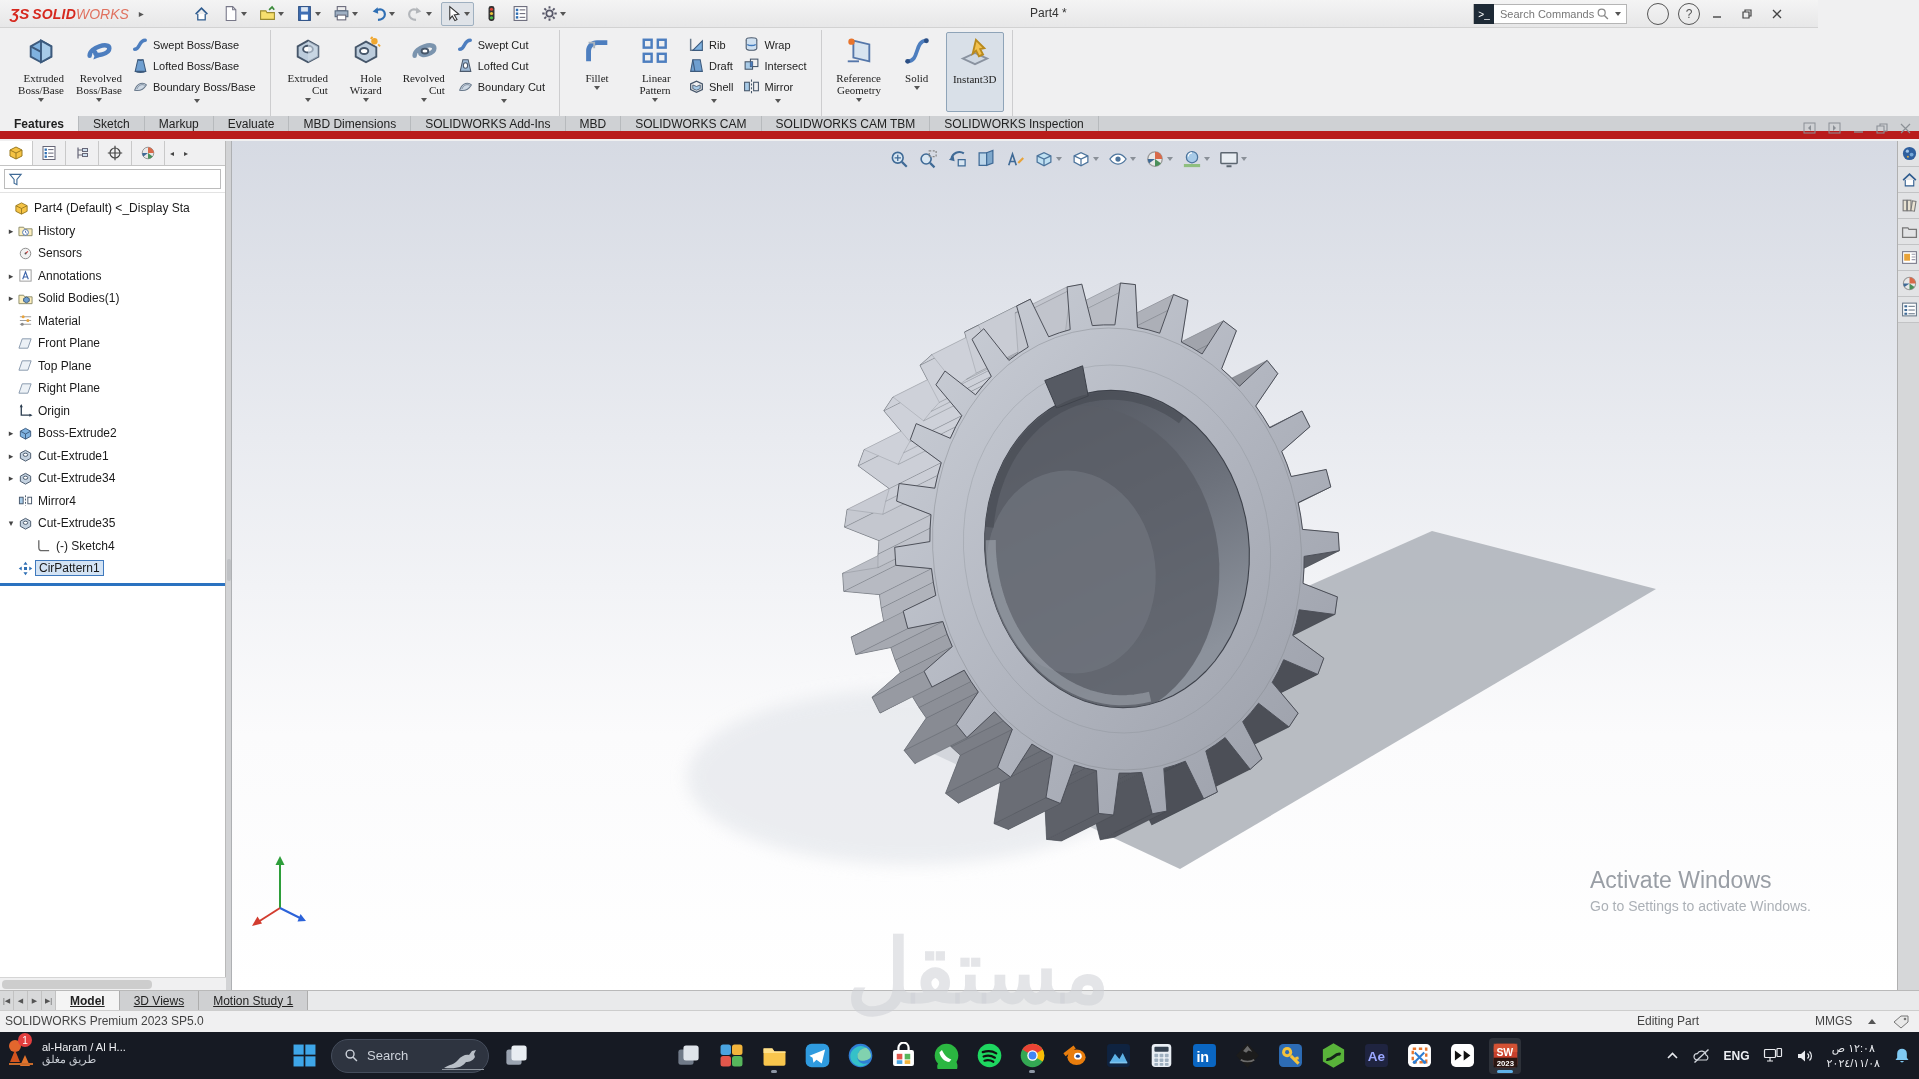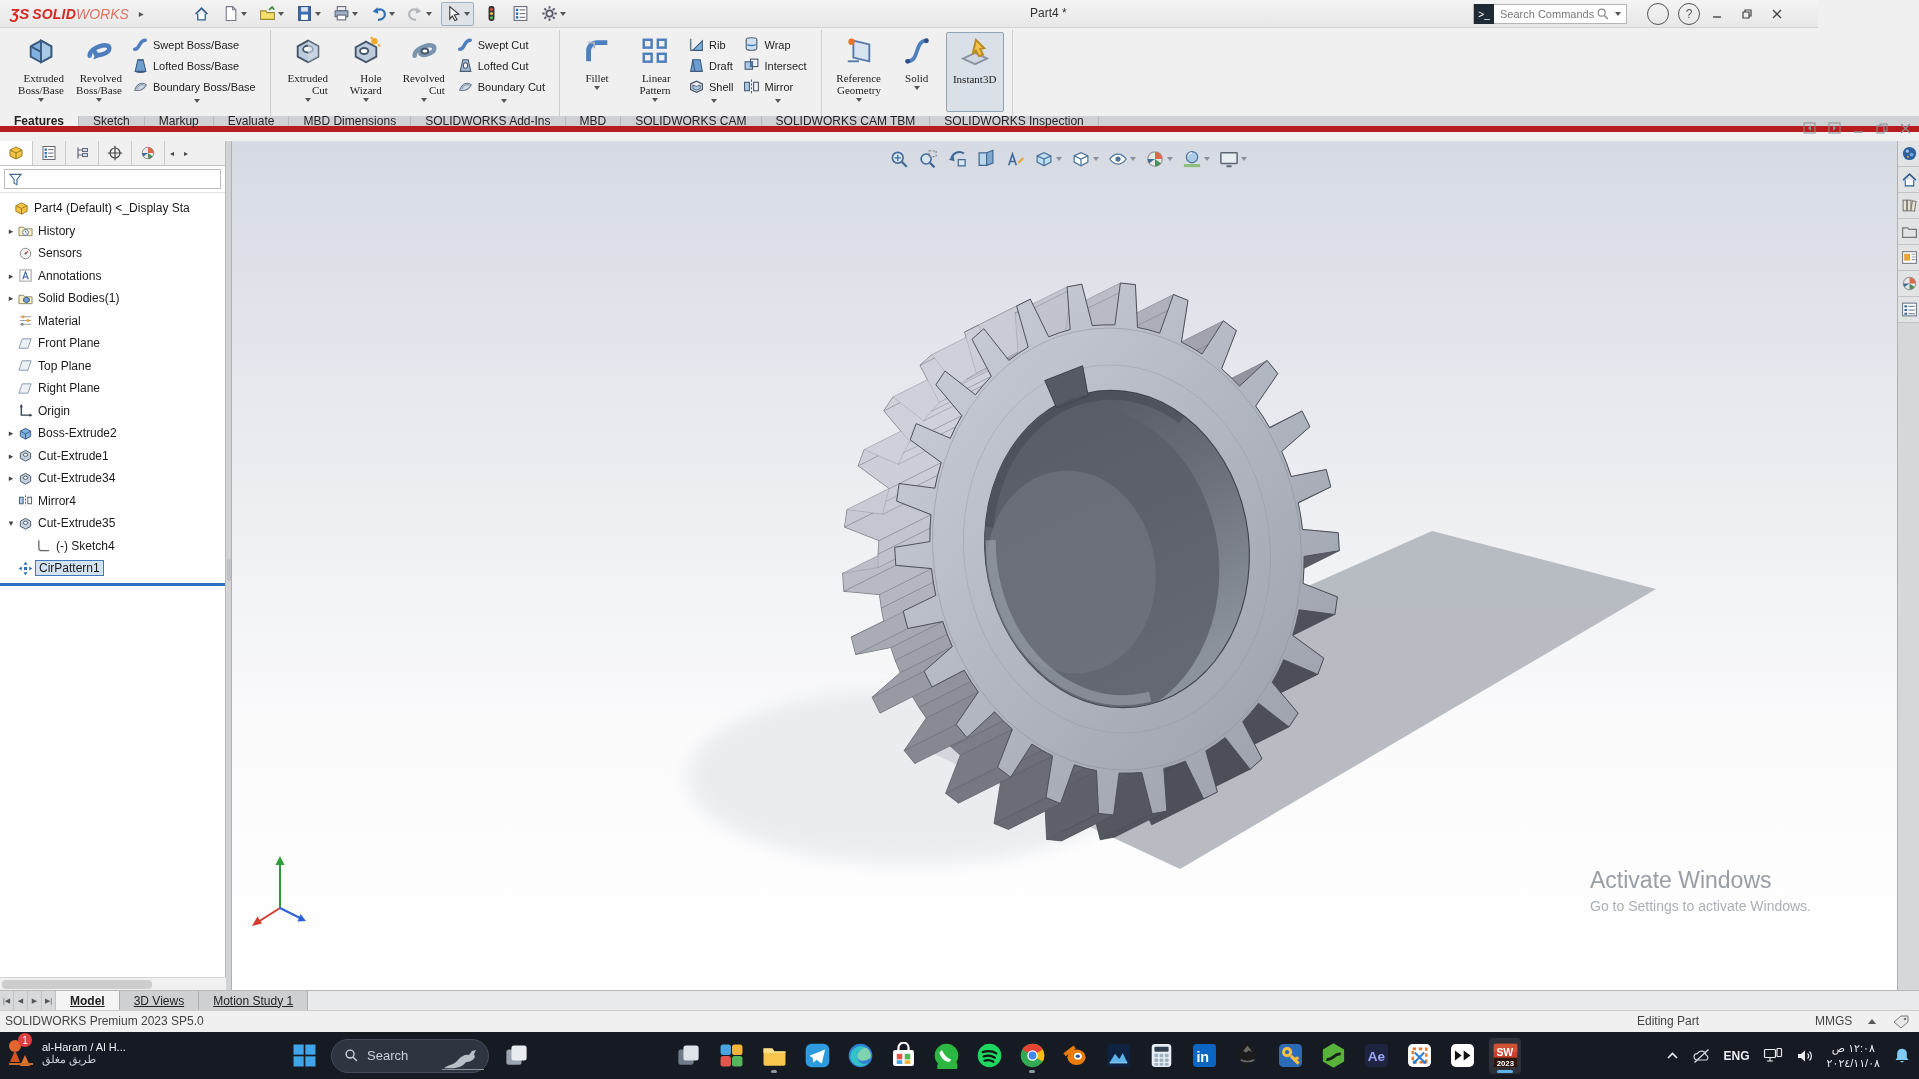--- a/index.html
+++ b/index.html
@@ -38,22 +38,22 @@
   .rgroup { display:flex; align-items:flex-start; padding:2px 8px; border-right:1px solid #cdcdcf; }
   .bigbtn { width:58px; display:flex; flex-direction:column; align-items:center; padding-top:4px; }
   .bigbtn .lbl { font-size:11px; color:#222; text-align:right; line-height:12px; margin-top:6px;font-family:Liberation Serif, serif; }
   .bigbtn.hl { background:#d9e0e8; border:1px solid #8fa4b8; border-radius:2px; height:80px; }
   .stackcol { display:flex; flex-direction:column; margin-left:4px; margin-top:2px; }
   .stackitem { display:flex; align-items:center; height:21px; gap:4px; font-size:11px; color:#222; white-space:nowrap; padding-right:6px; }
   .colarrow { align-self:center; margin-top:2px; }
   #ribbon-chevron { position:absolute; right:12px; bottom:6px; }
 
   
-  #tabrow { position:absolute; left:0; top:116px; width:1919px; height:16px; background:#cfd1d4;
-    display:flex; align-items:stretch; border-bottom:6px solid #b91c1c; }
+  #tabrow { position:absolute; left:0; top:116px; width:1919px; height:23px; background:#cfd1d4;
+    display:flex; align-items:stretch; border-bottom:8px solid #b91c1c; }
   .ctab { padding:0 14px; font-size:12px; color:#222; display:flex; align-items:center;
     border-right:1px solid #b7babd; background:#cfd1d4; }
   .ctab.active { background:#f0f0f1; font-weight:bold; }
   #docwin-ctls { position:absolute; right:8px; top:118px; height:20px; display:flex; gap:12px; align-items:center; }
 
   
   #leftpanel { position:absolute; left:0; top:141px; width:226px; height:849px; background:#fff; border-right:1px solid #b9b9b9; }
   #panel-strip { height:25px; background:#f0f0f1; border-bottom:1px solid #c4c4c4; display:flex; }
   .ptab { width:33px; border-right:1px solid #c9c9c9; display:flex; align-items:center; justify-content:center; }
   .ptab.active { background:#fff; }
@@ -1353,14 +1353,15 @@
       </div>
       <span>
           <svg class="svg" width="18" height="18" viewBox="0 0 16 16">
             <path d="M8 1.5A4.3 4.3 0 0112.3 5.8V9.5L13.8 11.5H2.2L3.7 9.5V5.8A4.3 4.3 0 018 1.5z" fill="#7fc9f2"></path>
             <path d="M6.3 12.5a1.8 1.8 0 003.4 0z" fill="#7fc9f2"></path>
           </svg>
         </span>
     </div>
   </div>
 
+  <div id="wm-main">مستقل</div>
 
 </div>
 
 </body></html>

